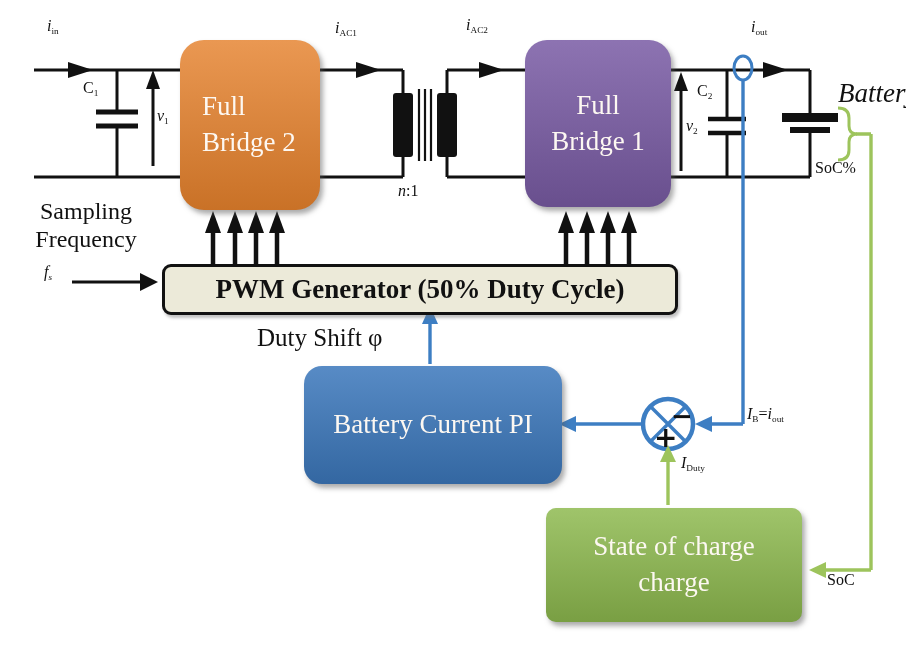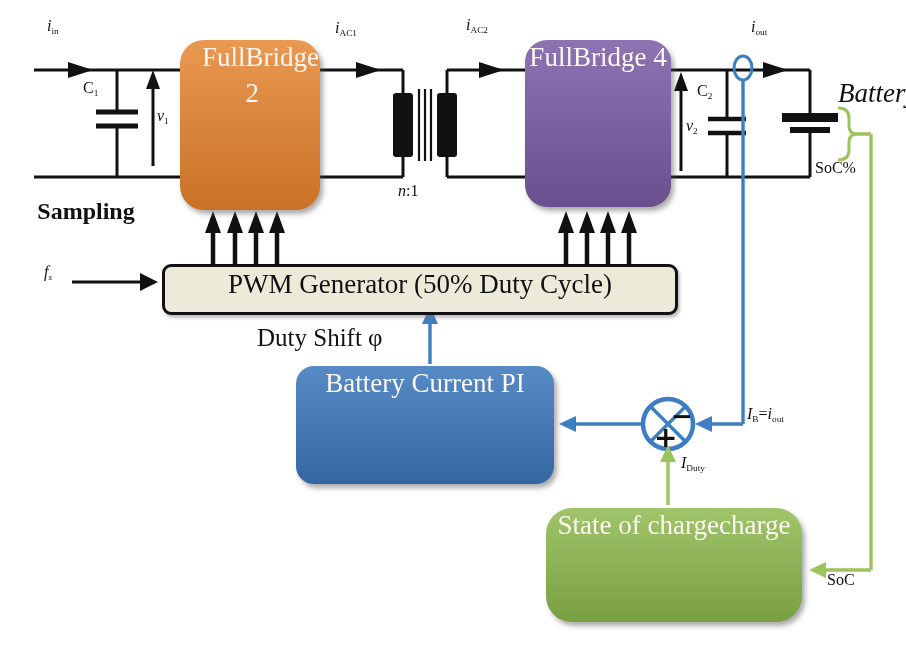--- a/index.html
+++ b/index.html
@@ -13,43 +13,43 @@
   .k5 {stroke:var(--c-wire_black);stroke-width:5;fill:none;}
   .k45{stroke:var(--c-wire_black);stroke-width:4.5;fill:none;}
   .kf {fill:var(--c-wire_black);stroke:none;}
   .bs {stroke:var(--c-signal_blue);stroke-width:3.4;fill:none;}
   .bf {fill:var(--c-signal_blue);stroke:none;}
   .gs {stroke:var(--c-signal_green);stroke-width:3.4;fill:none;}
   .gf {fill:var(--c-signal_green);stroke:none;}
   .sumring{stroke:var(--c-signal_blue);stroke-width:4.5;fill:#ffffff;}
 
   .block{
-    position:absolute;display:flex;flex-direction:row;justify-content:center;
+    position:absolute;display:flex;flex-direction:column;justify-content:center;
     color:#fdf8f2;font-size:27px;line-height:1.32;text-align:center;
     box-shadow:3px 4px 5px rgba(90,90,90,.5);
   }
   .b-orange{left:180px;top:40px;width:140px;height:170px;border-radius:24px;
     background:linear-gradient(180deg,rgba(255,255,255,.18),rgba(0,0,0,.12)),var(--c-bridge1_orange);
     align-items:flex-start;padding-left:22px;box-sizing:border-box;text-align:left;}
   .b-purple{left:525px;top:40px;width:146px;height:167px;border-radius:22px;
     background:linear-gradient(180deg,rgba(255,255,255,.14),rgba(0,0,0,.14)),var(--c-bridge2_purple);}
-  .b-blue{left:296px;top:366px;width:258px;height:118px;border-radius:18px;
+  .b-blue{left:304px;top:366px;width:258px;height:118px;border-radius:18px;
     background:linear-gradient(180deg,rgba(255,255,255,.14),rgba(0,0,0,.14)),var(--c-controller_blue);}
-  .b-green{left:546px;top:508px;width:256px;height:114px;border-radius:26px;
+  .b-green{left:546px;top:508px;width:256px;height:114px;border-radius:10px;
     background:linear-gradient(180deg,rgba(255,255,255,.16),rgba(0,0,0,.14)),var(--c-soc_green);}
   .b-pwm{left:162px;top:264px;width:510px;height:45px;border-radius:9px;
     background:var(--c-pwm_fill);border:3px solid #111;color:#111;
-    box-shadow:2px 3px 3px rgba(120,120,120,.45);justify-content:center;}
+    box-shadow:2px 3px 3px rgba(120,120,120,.45);justify-content:center;font-weight:bold;}
   .b-pwm .ln{font-size:27px;}
 
   .lbl{position:absolute;font-size:16px;white-space:nowrap;line-height:1;}
   .it{font-style:italic;}
   .sub{font-size:.58em;vertical-align:-0.28em;font-style:normal;}
   .sub.it{font-style:italic;}
-  .two{line-height:1.18;text-align:center;font-size:24px;font-weight:bold;}
+  .two{line-height:1.18;text-align:center;font-size:24px;}
   .sign{position:absolute;font-weight:700;color:#111;line-height:1;
     font-family:"DejaVu Sans",sans-serif;}
 </style>
 </head>
 <body>
 
 <div id="stage">
 
   <svg width="906" height="653">
 
@@ -153,21 +153,21 @@
       <polygon class="gf" points="660,462 668,445 676,462"></polygon>
     </g>
   </svg>
 
   <div class="block b-orange">
     <div class="ln">Full</div>
     <div class="ln">Bridge 2</div>
   </div>
   <div class="block b-purple">
     <div class="ln">Full</div>
-    <div class="ln">Bridge 4</div>
+    <div class="ln">Bridge 1</div>
   </div>
   <div class="block b-pwm">
     <div class="ln">PWM Generator (50% Duty Cycle)</div>
   </div>
   <div class="block b-blue">
     <div class="ln">Battery Current PI</div>
   </div>
   <div class="block b-green">
     <div class="ln">State of charge</div>
     <div class="ln">charge</div>
@@ -179,20 +179,21 @@
   <div class="lbl" style="left:335px;top:20px"><span class="it">i</span><span class="sub">AC1</span></div>
   <div class="lbl" style="left:466px;top:17px"><span class="it">i</span><span class="sub">AC2</span></div>
   <div class="lbl" style="left:398px;top:183px"><span class="it">n</span><span>:1</span></div>
   <div class="lbl" style="left:697px;top:83px"><span>C</span><span class="sub">2</span></div>
   <div class="lbl" style="left:686px;top:118px"><span class="it">v</span><span class="sub">2</span></div>
   <div class="lbl" style="left:751px;top:19px"><span class="it">i</span><span class="sub">out</span></div>
   <div class="lbl it" style="left:838px;top:80px;font-size:27px">Battery</div>
   <div class="lbl" style="left:815px;top:160px">SoC%</div>
   <div class="lbl two" style="left:22px;top:197px;width:128px">
     <div>Sampling</div>
+    <div>Frequency</div>
   </div>
   <div class="lbl" style="left:44px;top:264px"><span class="it">f</span><span class="sub it">s</span></div>
   <div class="lbl" style="left:257px;top:325px;font-size:25px">Duty Shift φ</div>
   <div class="lbl" style="left:747px;top:406px"><span class="it">I</span><span class="sub">B</span><span>=</span><span class="it">i</span><span class="sub">out</span></div>
   <div class="lbl" style="left:681px;top:455px"><span class="it">I</span><span class="sub">Duty</span></div>
   <div class="lbl" style="left:827px;top:572px">SoC</div>
   <div class="sign" style="left:671px;top:403px;font-size:26px">−</div>
   <div class="sign" style="left:654px;top:424px;font-size:28px">+</div>
 
 </div>

